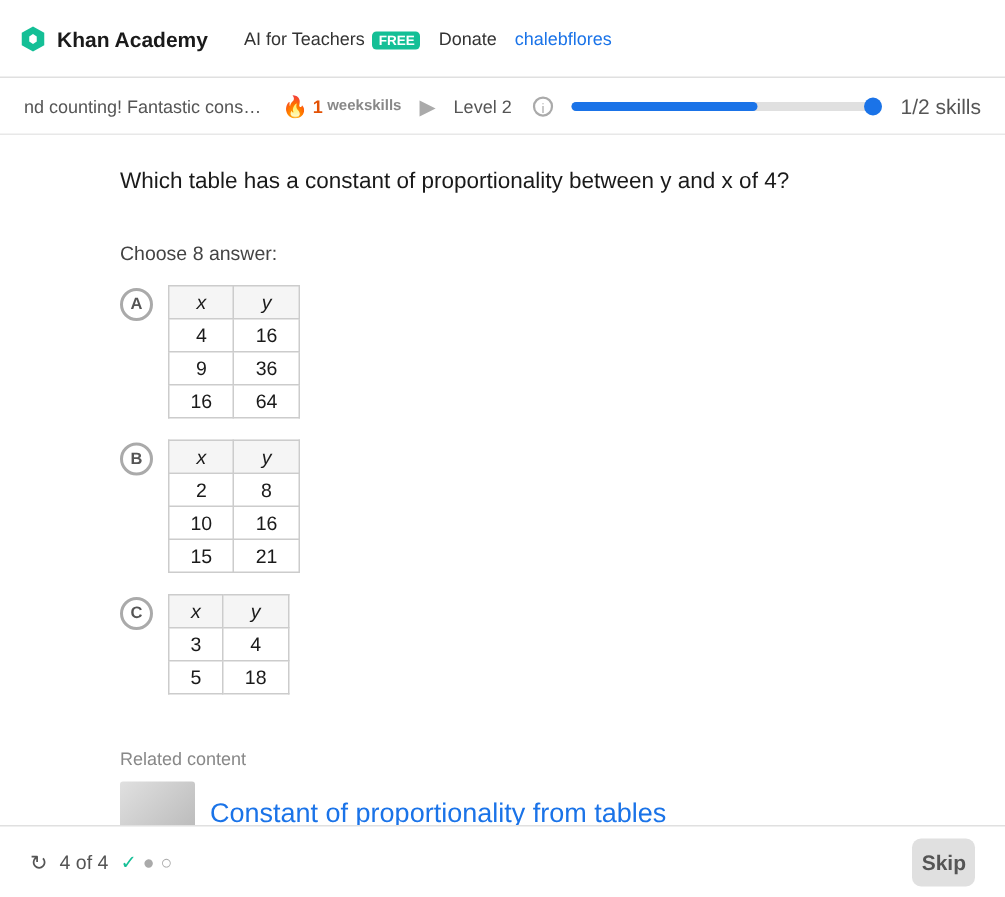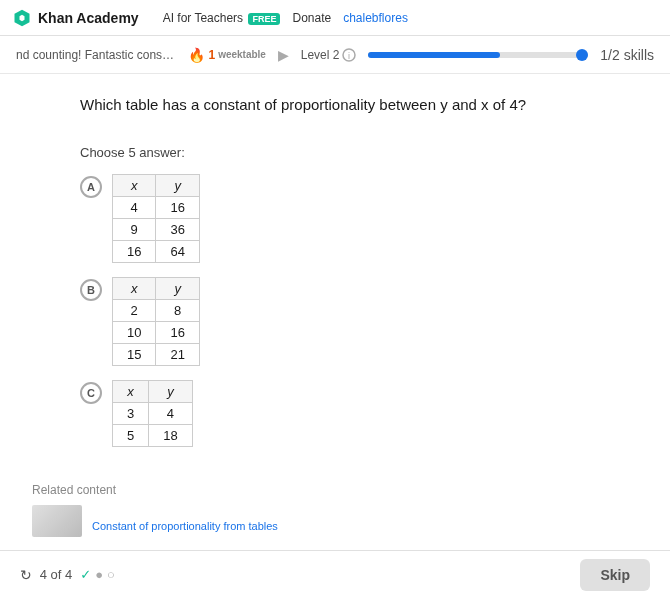--- a/index.html
+++ b/index.html
@@ -13,21 +13,21 @@
       overflow: hidden;
     }
 
     
     .top-nav {
       display: flex;
       align-items: center;
       background: #fff;
       border-bottom: 1px solid #e0e0e0;
       padding: 0 12px;
-      height: 36px;
+      height: 52px;
       gap: 16px;
     }
     .nav-logo {
       display: flex;
       align-items: center;
       gap: 6px;
       font-weight: 700;
       font-size: 14px;
       color: #1a1a1a;
     }
@@ -101,21 +101,21 @@
     }
     .divider-arrow {
       font-size: 14px;
       color: #aaa;
     }
     .level-label {
       font-size: 12px;
       color: #555;
       display: flex;
       align-items: flex-end;
-      gap: 3px;
+      gap: 14px;
     }
     .progress-track {
       flex: 1;
       height: 6px;
       background: #e0e0e0;
       border-radius: 3px;
       position: relative;
     }
     .progress-fill {
       height: 100%;
@@ -194,41 +194,41 @@
     }
     .option-table th {
       font-style: italic;
       font-weight: 500;
       background: #f5f5f5;
     }
 
     
     .related-section {
       margin-top: 20px;
-      padding: 0 60px 0 32px;
+      padding: 0 60px 0 80px;
     }
     .related-title {
       font-size: 12px;
       color: #888;
       margin-bottom: 8px;
     }
     .related-item {
       display: flex;
       align-items: center;
       gap: 10px;
     }
     .related-thumb {
       width: 50px;
       height: 32px;
       background: linear-gradient(135deg, #e0e0e0, #bbb);
       border-radius: 2px;
       flex-shrink: 0;
     }
     .related-link {
-      font-size: 11px;
+      font-size: 18px;
       color: #1a73e8;
       cursor: pointer;
       margin-top: 11px;
     }
 
     
     .bottom-bar {
       position: fixed;
       bottom: 0;
       left: 0;
@@ -250,21 +250,21 @@
     }
     .bottom-right {
       display: flex;
       align-items: center;
       gap: 10px;
     }
     .skip-btn {
       background: #e0e0e0;
       border: none;
       border-radius: 6px;
-      padding: 8px 20px;
+      padding: 8px 6px;
       font-size: 14px;
       font-weight: 600;
       color: #555;
       cursor: pointer;
     }
     .refresh-icon {
       font-size: 14px;
       color: #555;
     }
     .check-icons {
@@ -297,41 +297,41 @@
   </div>
 </nav>
 
 <div class="progress-bar-row">
   <span class="progress-title">nd counting! Fantastic consisten...</span>
   <div class="streak-badge">
     <span class="streak-icon">🔥</span>
     <span>1</span>
     <div class="streak-label">
       <span>week</span>
-      <span>table</span>
+      <span>skills</span>
     </div>
   </div>
   <span class="divider-arrow">▶</span>
   <span class="level-label">
     <span>Level 2</span>
     <svg width="14" height="14" viewBox="0 0 14 14">
       <circle cx="7" cy="7" r="6" fill="none" stroke="#aaa" stroke-width="1.5"></circle>
       <text x="7" y="11" text-anchor="middle" font-size="9" fill="#aaa">i</text>
     </svg>
   </span>
   <div class="progress-track">
     <div class="progress-fill"></div>
     <div class="progress-dot"></div>
   </div>
   <span class="skills-label">1/2 skills</span>
 </div>
 
 <div class="main-content">
   <p class="question-text">Which table has a constant of proportionality between y and x of 4?</p>
-  <p class="choose-label">Choose 5 answer:</p>
+  <p class="choose-label">Choose 8 answer:</p>
 
   <div class="options-container">
 
     <div class="option-row">
       <div class="option-circle">A</div>
       <table class="option-table">
         <thead>
           <tr>
             <th><i>x</i></th>
             <th><i>y</i></th>

